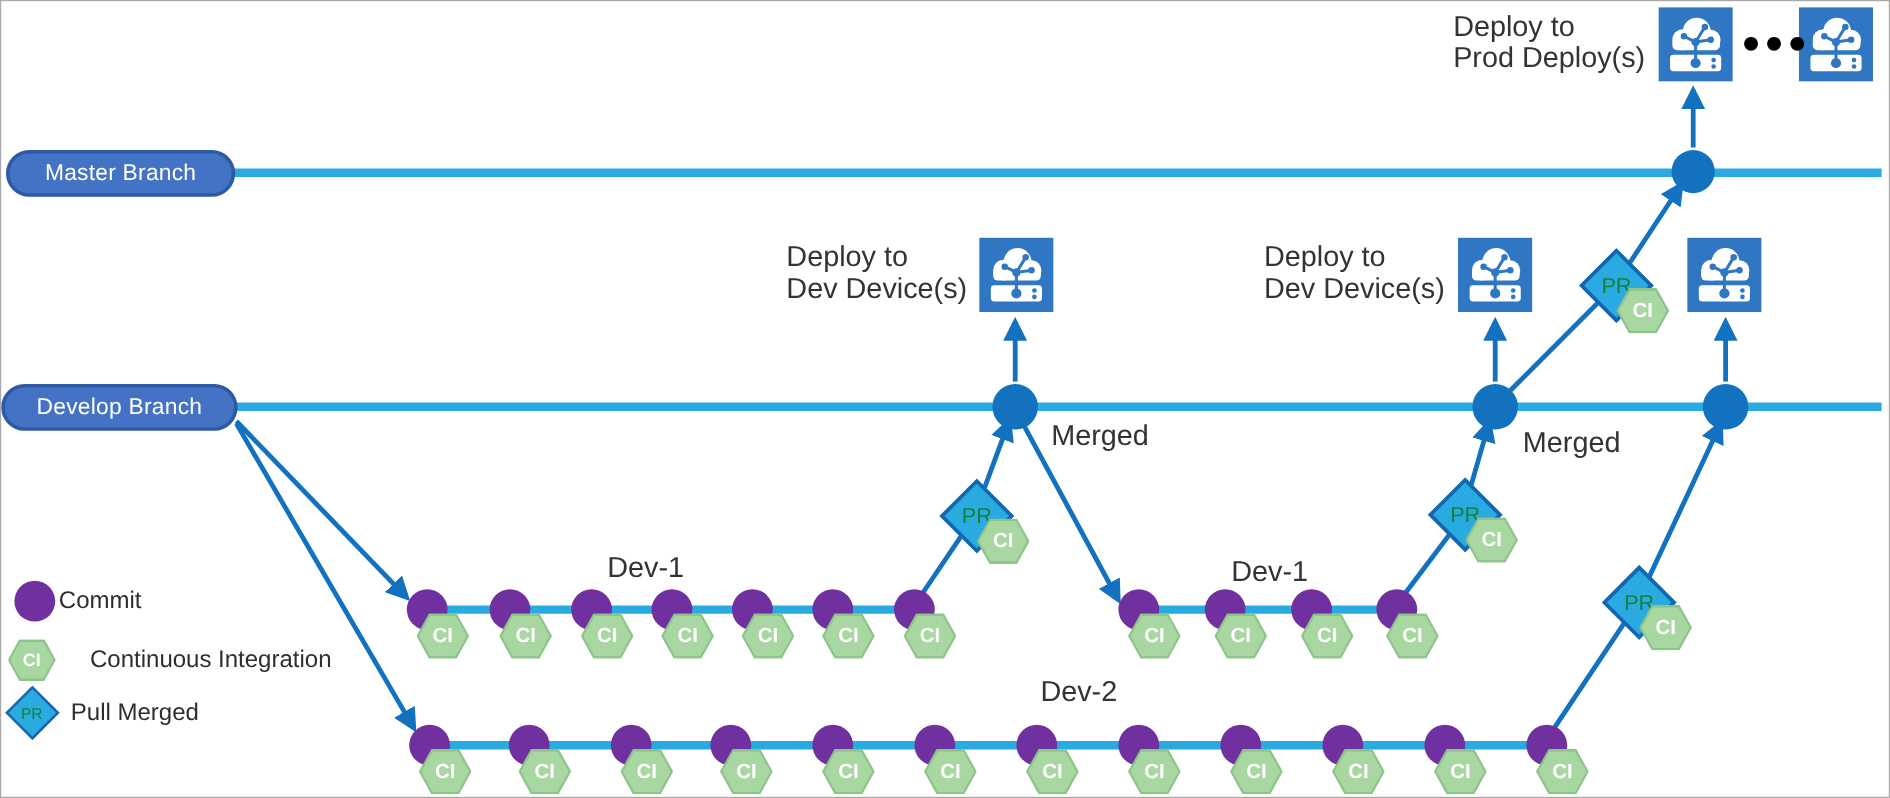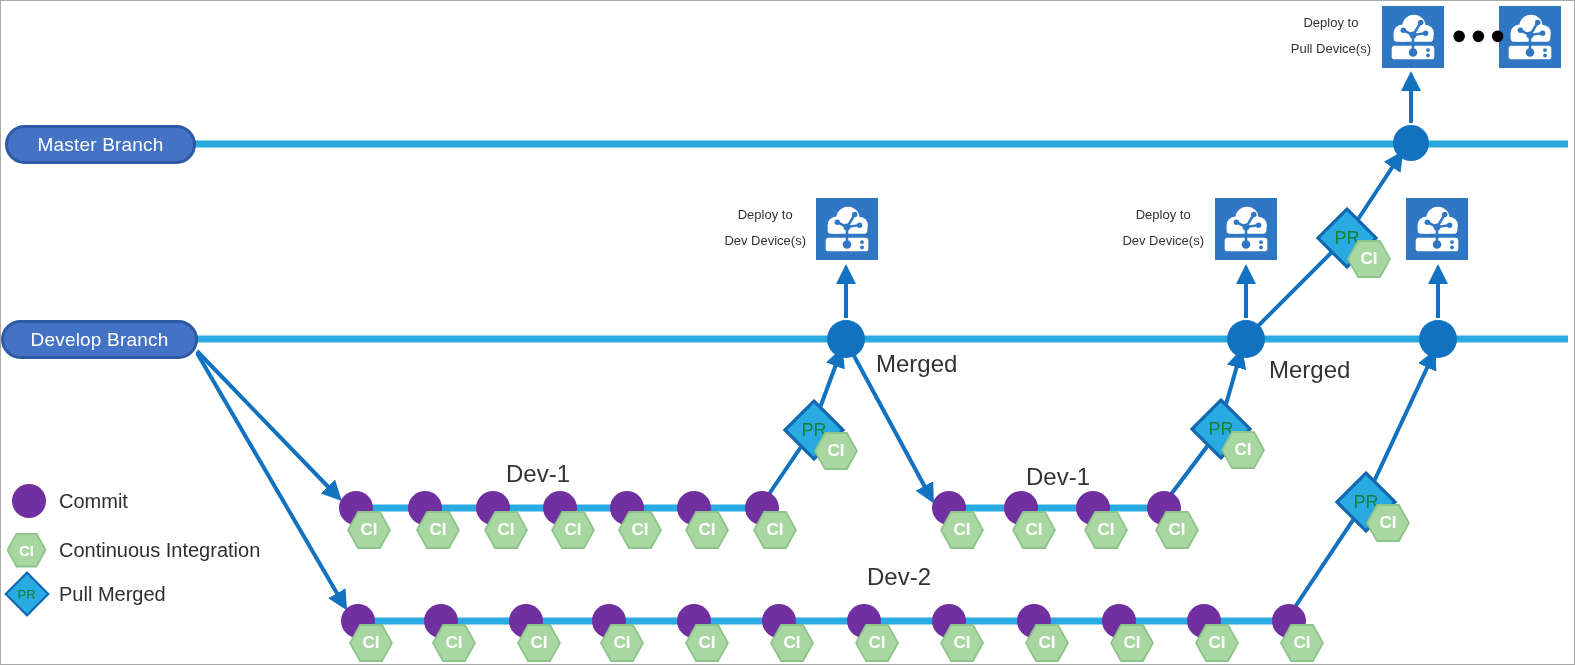--- a/index.html
+++ b/index.html
@@ -32,21 +32,21 @@
   .pr-wrap .d-sq{position:absolute;inset:0;background:#29abe2;border:3px solid #1566b0;
     transform:rotate(45deg);box-sizing:border-box;}
   .pr-wrap .d-txt{position:absolute;inset:0;display:flex;align-items:center;justify-content:center;
     color:#15803d;font-size:18px;}
   .pr-wrap.small{width:32px;height:32px;}
   .pr-wrap.small .d-sq{border-width:2px;}
   .pr-wrap.small .d-txt{font-size:13px;}
   
   .fb-label{position:absolute;transform:translateX(-50%);font-size:24px;color:#333333;white-space:nowrap;}
   .merged-label{position:absolute;font-size:24px;color:#333333;white-space:nowrap;}
-  .deploy-label{position:absolute;text-align:center;font-size:13px;line-height:26px;color:#333333;white-space:nowrap;}
+  .deploy-label{position:absolute;text-align:left;font-size:24px;line-height:26px;color:#333333;white-space:nowrap;}
   .ellipsis{position:absolute;font-size:27px;letter-spacing:3px;color:#000000;}
   
   .legend-row{position:absolute;display:flex;align-items:center;height:44px;}
   .legend-label{font-size:20px;color:#2e2e2e;white-space:nowrap;}
   .legend-marker{position:relative;display:flex;align-items:center;justify-content:center;}
 </style>
 </head>
 <body>
 
 <div id="stage">
@@ -314,48 +314,48 @@
 
   <div class="fb-label" style="left:537px;top:459px;">Dev-1</div>
   <div class="fb-label" style="left:1057px;top:462px;">Dev-1</div>
   <div class="fb-label" style="left:898px;top:562px;">Dev-2</div>
 
   <div class="merged-label" style="left:875px;top:349px;">Merged</div>
   <div class="merged-label" style="left:1268px;top:355px;">Merged</div>
 
   <div class="deploy-label" style="right:203px;top:9px;">
     <div>Deploy to</div>
-    <div>Pull Device(s)</div>
+    <div>Prod Deploy(s)</div>
   </div>
   <div class="deploy-label" style="right:768px;top:201px;">
     <div>Deploy to</div>
     <div>Dev Device(s)</div>
   </div>
   <div class="deploy-label" style="right:370px;top:201px;">
     <div>Deploy to</div>
     <div>Dev Device(s)</div>
   </div>
 
   <div class="ellipsis" style="left:1450px;top:19px;">●●●</div>
 
   <div class="legend-row" style="left:8px;top:478px;">
     <div class="legend-marker" style="width:40px;">
       <div style="width:34px;height:34px;border-radius:50%;background:#7030a0;"></div>
     </div>
-    <div class="legend-label" style="margin-left:10px;">Commit</div>
+    <div class="legend-label" style="">Commit</div>
   </div>
   <div class="legend-row" style="left:3px;top:527px;">
     <div class="legend-marker" style="width:45px;">
       <div class="hex" style="position:relative;width:40px;height:35px;">
         <div class="h-outer"></div>
         <div class="h-inner"></div>
         <div class="h-txt" style="font-size:15px;">CI</div>
       </div>
     </div>
-    <div class="legend-label" style="margin-left:10px;text-align:center;">Continuous Integration</div>
+    <div class="legend-label" style="margin-left:26px;text-align:center;">Continuous Integration</div>
   </div>
   <div class="legend-row" style="left:3px;top:571px;">
     <div class="legend-marker" style="width:45px;">
       <div class="pr-wrap small" style="position:relative;">
         <div class="d-sq"></div>
         <div class="d-txt">PR</div>
       </div>
     </div>
     <div class="legend-label" style="margin-left:10px;">Pull Merged</div>
   </div>

